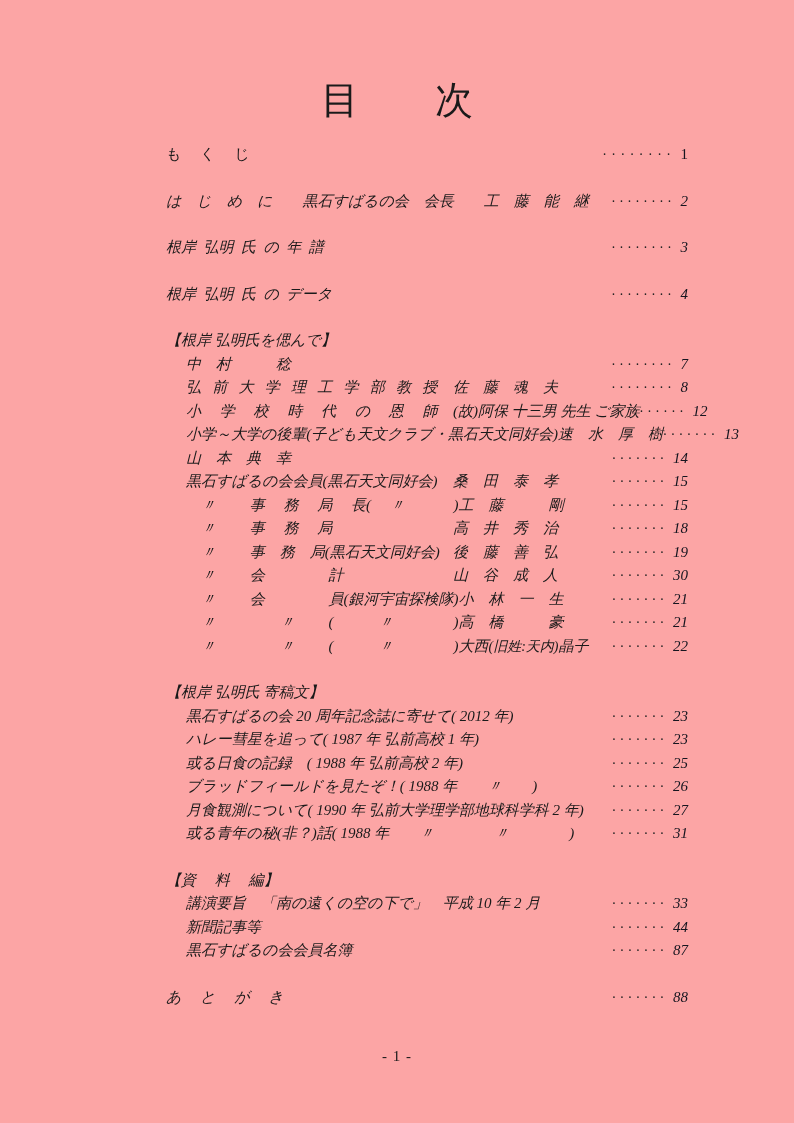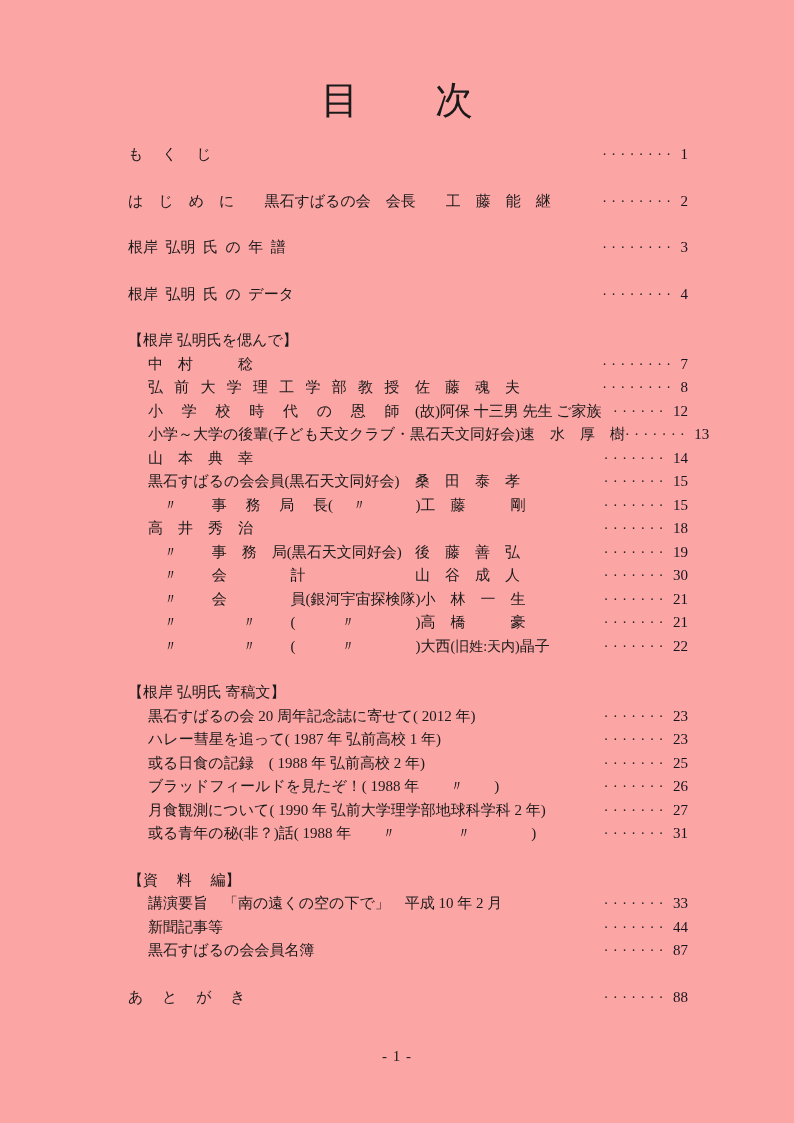--- a/index.html
+++ b/index.html
@@ -17,27 +17,28 @@
     text-align:center;
     font-size:38px;
     font-weight:400;
     line-height:48px;
     white-space:pre;
   }
   .content {
     margin:19px 0 0 128px;
     width:560px;
   }
-  .block + .block { margin-top:23px; }
+  .block + .block { margin-top:23px;font-style:italic; }
   .row {
     display:flex;
     align-items:flex-end;
     height:23.5px;
     line-height:23.5px;
     font-size:15px;
+    margin-left:38px;
   }
   .row.flat, .row.person { padding-left:20px; }
   .t { white-space:pre; }
   .role {
     flex:0 0 auto;
     min-width:267px;
     white-space:pre;
   }
   .role.small { font-size:15px; }
   .name { white-space:pre; }
@@ -163,20 +164,21 @@
         </div>
         <div class="row person">
           <span class="role">　〃　　 事　 務　 局　 長(　 〃　　　 )</span>
           <span class="name">工　藤　　　剛</span>
           <span class="pageblock">
             <span class="dots">·······</span>
             <span class="pagenum">15</span>
           </span>
         </div>
         <div class="row person">
+          <span class="role">　〃　　 事　 務　 局</span>
           <span class="name">高　井　秀　治</span>
           <span class="pageblock">
             <span class="dots">·······</span>
             <span class="pagenum">18</span>
           </span>
         </div>
         <div class="row person">
           <span class="role">　〃　　 事　務　局(黒石天文同好会)</span>
           <span class="name">後　藤　善　弘</span>
           <span class="pageblock">

